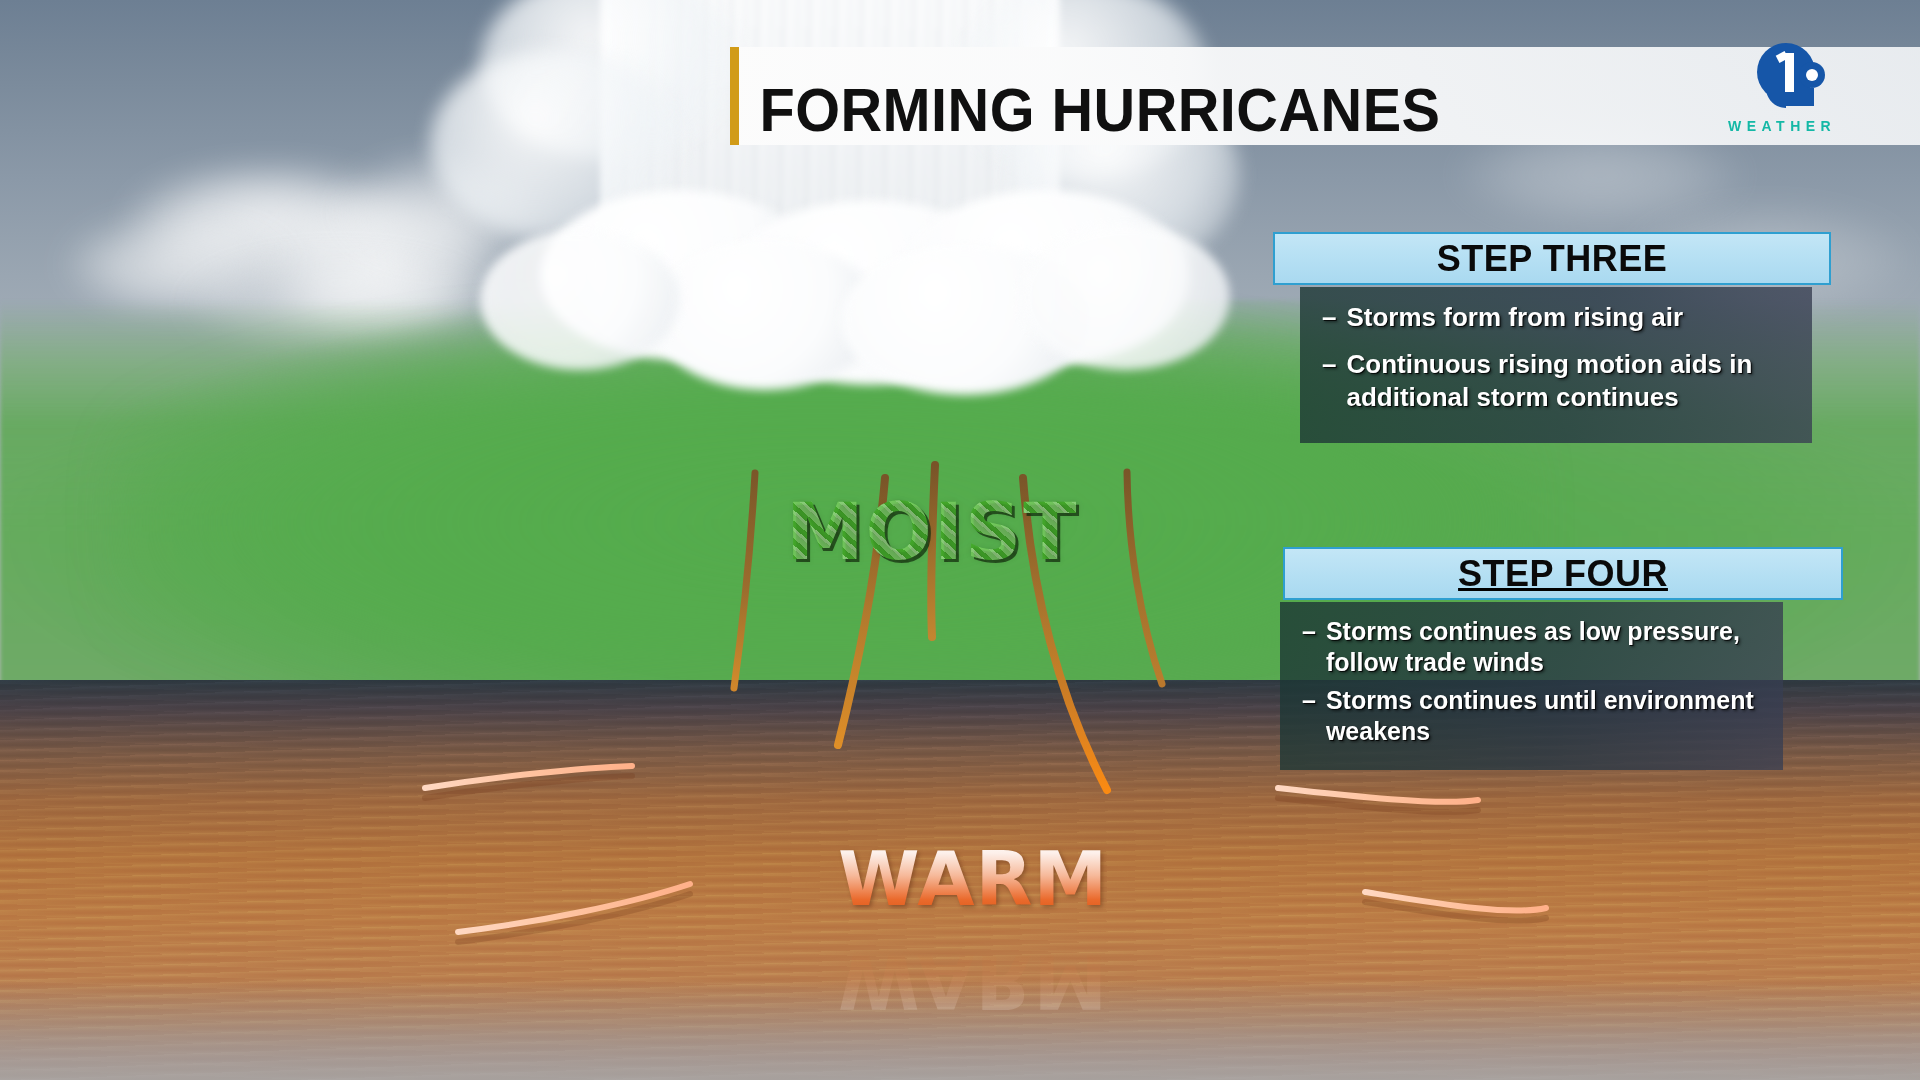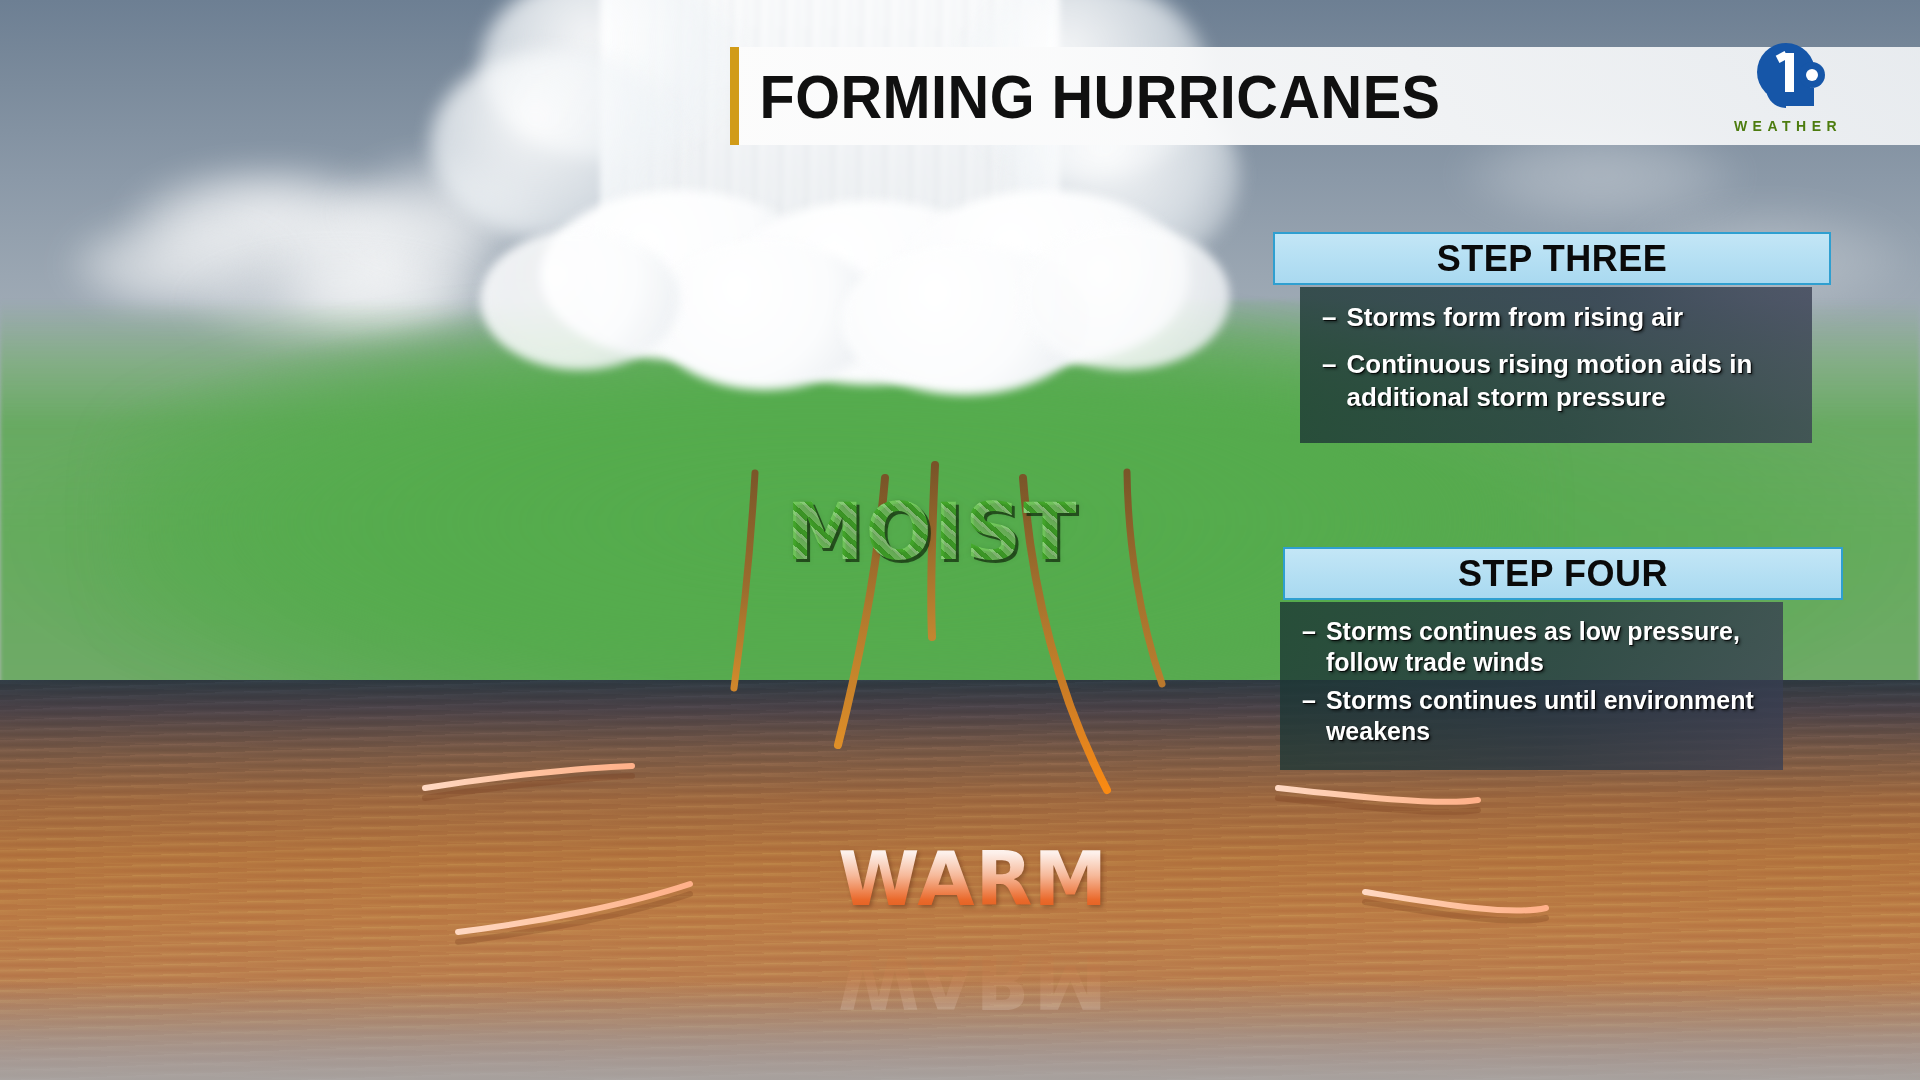--- a/index.html
+++ b/index.html
@@ -61,51 +61,51 @@
      background:linear-gradient(180deg,#ffffff 0%,#fbfcfd 35%,#f3f5f7 70%,#eef1f3 100%);
      filter:blur(3px);}
   .cbcol:after{content:"";position:absolute;inset:0;opacity:.5;
      background:repeating-linear-gradient(91deg, rgba(190,198,206,.55) 0px, rgba(255,255,255,0) 9px, rgba(205,212,219,.35) 17px, rgba(255,255,255,0) 26px);}
   .puff{position:absolute;border-radius:50%;background:radial-gradient(circle at 38% 32%,#ffffff 0%,#fbfcfd 52%,#eef1f4 78%,rgba(238,241,244,0) 100%);filter:blur(5px);}
   .puffdim{position:absolute;border-radius:50%;background:radial-gradient(circle at 42% 36%,rgba(255,255,255,.92) 0%,rgba(240,244,247,.70) 55%,rgba(230,236,241,0) 100%);filter:blur(9px);}
 
   
   .titlebar{position:absolute;left:730px;top:47px;width:1190px;height:98px;
      background:linear-gradient(90deg,rgba(252,252,252,.97) 0%,rgba(248,249,250,.94) 55%,rgba(244,246,248,.90) 100%);
-     display:flex;align-items:center;}
+     display:flex;align-items:flex-end;}
   .goldbar{width:9px;height:98px;background:#d19b18;flex:0 0 9px;}
   .title-text{font-size:62px;font-weight:700;color:#101010;letter-spacing:.5px;
      padding-left:22px;white-space:nowrap;font-family:"Liberation Sans",sans-serif;
      transform:scaleX(.93);transform-origin:left center;}
 
   
   .logo{position:absolute;right:72px;top:38px;width:120px;height:98px;}
-  .logo .wx{position:absolute;left:0;bottom:2px;width:120px;text-align:center;
-     font-size:14px;font-weight:700;letter-spacing:5.5px;color:#4d7c0f;}
+  .logo .wx{position:absolute;left:0;bottom:2px;width:120px;
+     font-size:14px;font-weight:700;letter-spacing:5.5px;color:#14b8a6;}
 
   
   .card{position:absolute;}
   .card .head{background:linear-gradient(180deg,#c3e6f6 0%,#b4dff3 55%,#a9d9f0 100%);
      border:2px solid #2f9fd0;box-sizing:border-box;
      display:flex;align-items:center;justify-content:center;}
   .card .head span{font-size:36px;font-weight:700;color:#0a0a0a;letter-spacing:.5px;}
   .card .body{box-sizing:border-box;padding:14px 18px 16px 22px;
      background:linear-gradient(100deg, rgba(28,55,52,.80) 0%, rgba(38,54,66,.80) 55%, rgba(56,62,82,.78) 100%);}
   .bullet{display:flex;align-items:flex-start;color:#fff;font-weight:700;
      text-shadow:1px 1px 0 rgba(0,0,0,.75), 2px 2px 3px rgba(0,0,0,.55);}
   .bullet .dash{flex:0 0 auto;margin-right:10px;}
   .bullet .txt{flex:1 1 auto;}
 
   #card3{left:1273px;top:232px;width:558px;}
   #card3 .head{width:558px;height:53px;}
   #card3 .body{position:absolute;left:27px;top:55px;width:512px;min-height:120px;}
   #card3 .bullet{font-size:26px;line-height:1.26;margin-bottom:14px;}
 
   #card4{left:1283px;top:547px;width:560px;}
-  #card4 .head{width:560px;height:53px;}
+  #card4 .head{width:560px;height:53px;text-decoration:underline;}
   #card4 .body{position:absolute;left:-3px;top:55px;width:503px;min-height:140px;}
   #card4 .bullet{font-size:25px;line-height:1.22;margin-bottom:8px;}
 
   
   .moist{position:absolute;left:786px;top:487px;font-size:78px;font-weight:900;
      letter-spacing:2px;font-family:"DejaVu Sans",sans-serif;
      color:#5ad03a;
      background-image:repeating-linear-gradient(42deg, rgba(255,255,255,.35) 0 3px, rgba(0,0,0,.10) 3px 8px, rgba(255,255,255,.22) 8px 13px);
      -webkit-background-clip:text;background-clip:text;
      -webkit-text-fill-color:transparent;
@@ -254,21 +254,21 @@
     <div class="head">
       <span>STEP THREE</span>
     </div>
     <div class="body">
       <div class="bullet">
         <span class="dash">–</span>
         <span class="txt">Storms form from rising air</span>
       </div>
       <div class="bullet">
         <span class="dash">–</span>
-        <span class="txt">Continuous rising motion aids in additional storm pressure</span>
+        <span class="txt">Continuous rising motion aids in additional storm continues</span>
       </div>
     </div>
   </div>
 
   <div class="card" id="card4">
     <div class="head">
       <span>STEP FOUR</span>
     </div>
     <div class="body">
       <div class="bullet">

